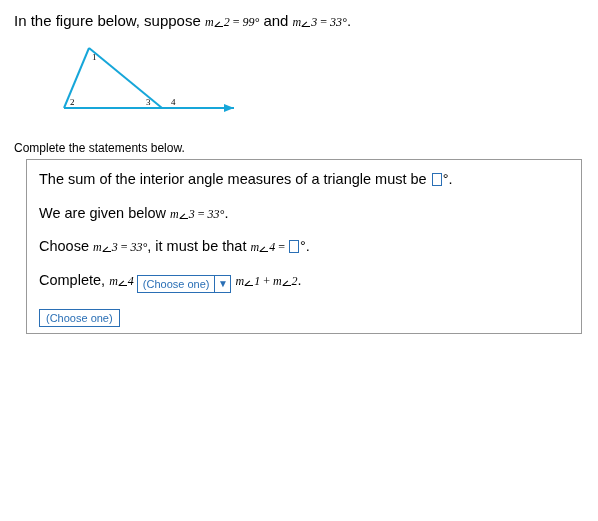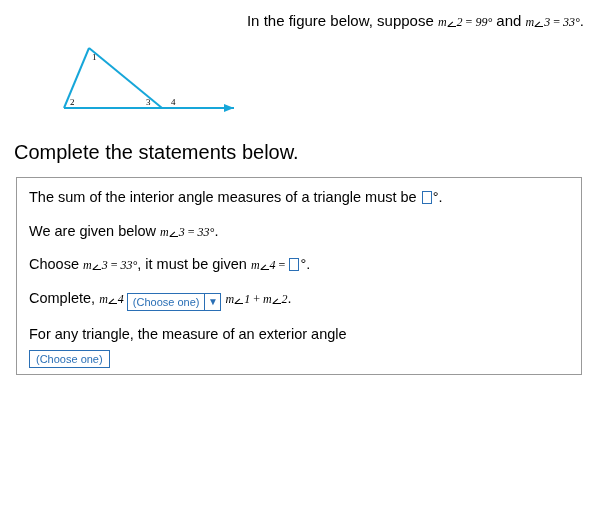--- a/index.html
+++ b/index.html
@@ -8,21 +8,20 @@
     padding: 12px 14px;
     font-family: Verdana, Geneva, sans-serif;
     font-size: 14px;
     color: #000;
     background: #fff;
     width: 598px;
   }
   .intro {
     font-size: 15px;
     margin-bottom: 10px;
-    text-align: right;
   }
   .mexpr {
     font-family: "Times New Roman", Times, serif;
     font-style: italic;
     font-size: 12px;
   }
   .mexpr .op { font-style: normal; }
   .angle-sym {
     display: inline-block;
     width: 8px;
@@ -44,27 +43,27 @@
     left: 0; bottom: 0;
     width: 7px; height: 0;
     border-bottom: 1px solid #000;
     transform-origin: left bottom;
     transform: rotate(-42deg);
   }
   .figure {
     margin: 8px 0 18px 30px;
   }
   .subhead {
-    font-size: 20px;
-    margin-bottom: 13px;
+    font-size: 12px;
+    margin-bottom: 4px;
   }
   .panel {
     border: 1px solid #999;
     padding: 10px 12px 6px 12px;
-    margin-left: 2px;
+    margin-left: 12px;
     margin-right: 2px;
   }
   .panel p {
     margin: 0 0 4px 0;
     font-size: 14.5px;
     line-height: 1.35;
   }
   .panel .gap { height: 10px; }
   .blank-box {
     display: inline-block;
@@ -153,34 +152,33 @@
 
   <div class="gap"></div>
 
   <p>
     <span>We are given below </span><span class="mexpr">m<span class="angle-sym"></span>3<span class="op"> = </span><span>33</span>°</span>.
   </p>
 
   <div class="gap"></div>
 
   <p>
-    <span>Choose </span><span class="mexpr">m<span class="angle-sym"></span>3<span class="op"> = </span><span>33</span>°</span><span>, it must be given </span><span class="mexpr">m<span class="angle-sym"></span>4<span class="op"> = </span></span><span class="blank-box"></span><span>°.</span>
+    <span>Choose </span><span class="mexpr">m<span class="angle-sym"></span>3<span class="op"> = </span><span>33</span>°</span><span>, it must be that </span><span class="mexpr">m<span class="angle-sym"></span>4<span class="op"> = </span></span><span class="blank-box"></span><span>°.</span>
   </p>
 
   <div class="gap"></div>
 
   <p>
     <span>Complete, </span><span class="mexpr">m<span class="angle-sym"></span>4 </span>
     <span class="choose-wrap">
       <span class="lbl">(Choose one)</span>
       <span class="arrow">▼</span>
     </span>
     <span class="mexpr"> m<span class="angle-sym"></span>1<span class="op"> + </span>m<span class="angle-sym"></span>2</span>.
   </p>
 
   <div class="gap"></div>
 
-  <p>For any triangle, the measure of an exterior angle</p>
   <div class="choose-wide">
     <span class="lbl">(Choose one)</span>
   </div>
 
 </div>
 
 </body></html>

